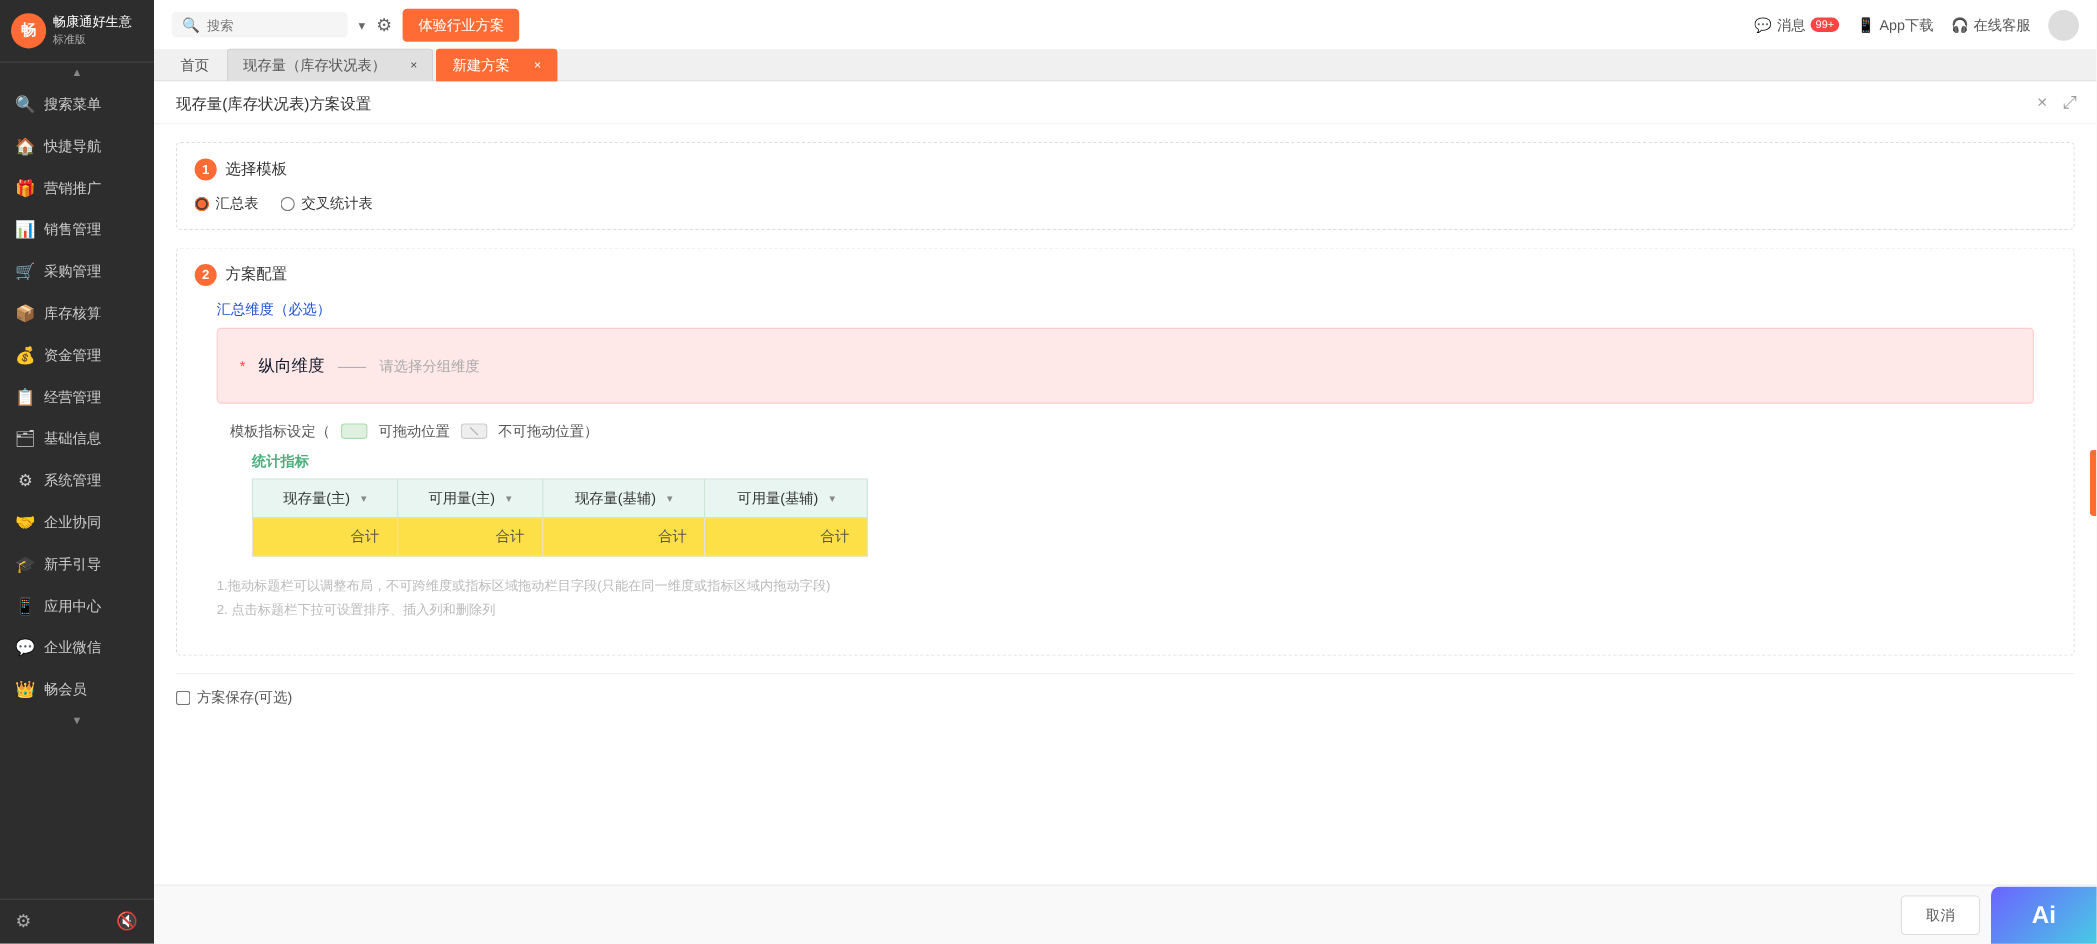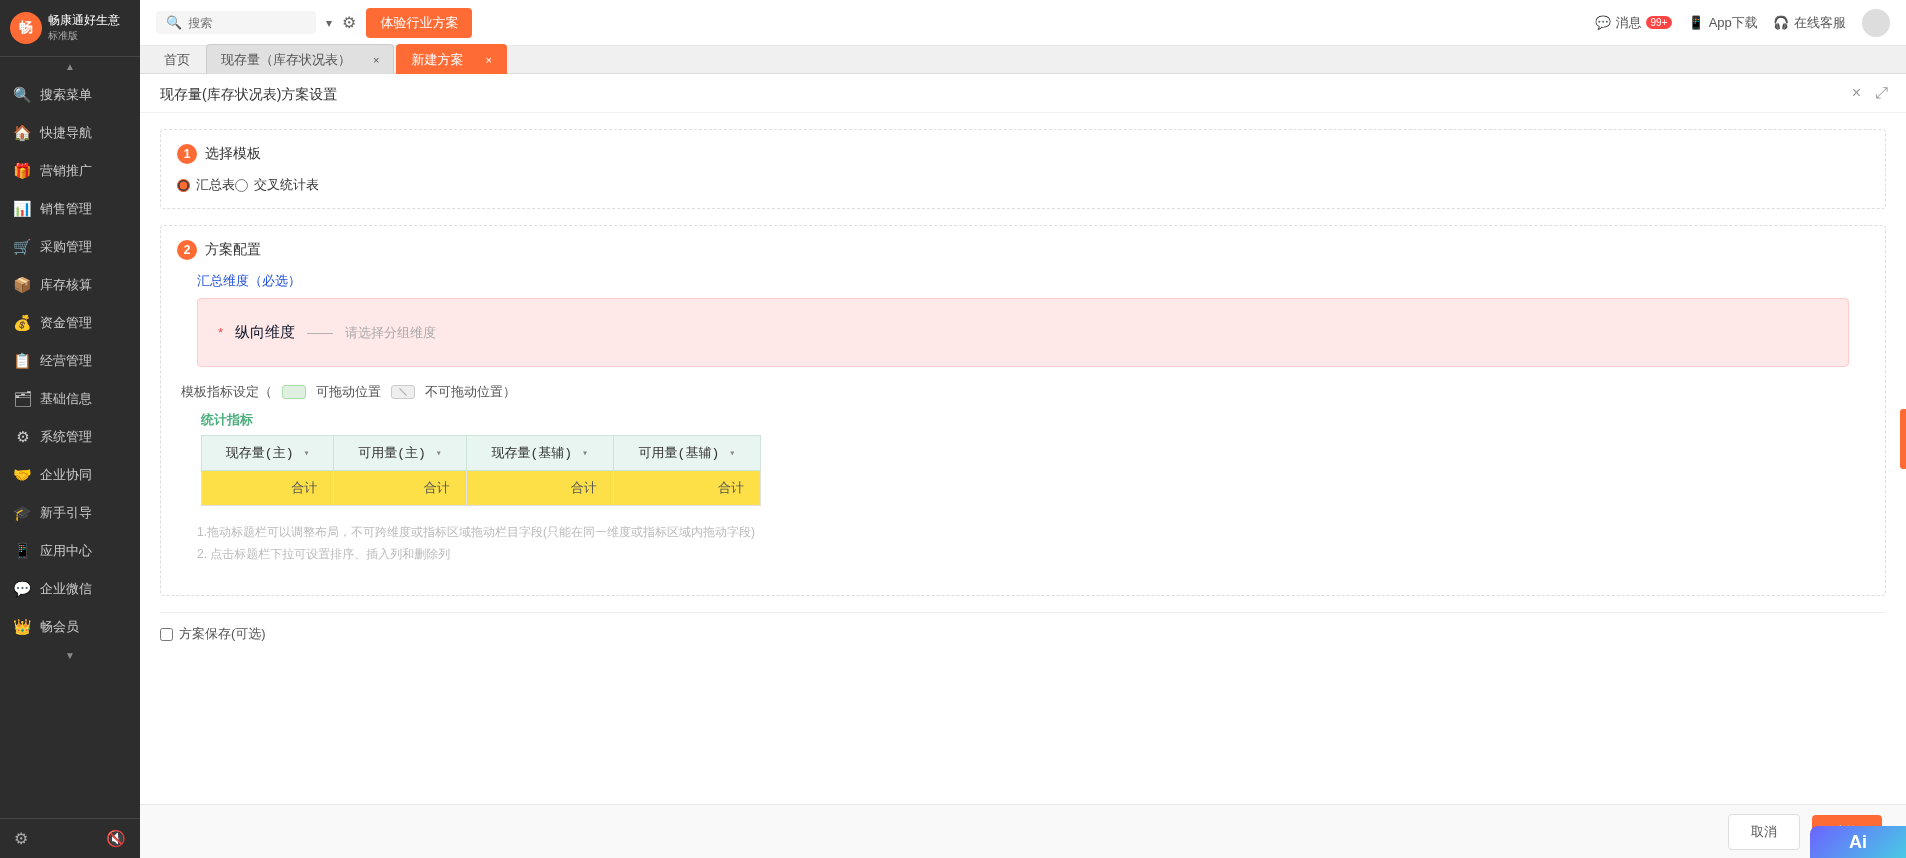--- a/index.html
+++ b/index.html
@@ -153,21 +153,21 @@
       font-size: 14px; color: #333; margin-bottom: 12px;
     }
     .step-badge {
       background: #ff6b35; color: white;
       width: 20px; height: 20px; border-radius: 50%;
       display: flex; align-items: center; justify-content: center;
       font-size: 12px; font-weight: bold; flex-shrink: 0;
     }
 
     
-    .template-options { display: flex; align-items: center; }
+    .template-options { display: flex; align-items: center; gap: 20px; }
     .radio-option { display: flex; align-items: center; gap: 6px; font-size: 13px; color: #333; cursor: pointer; }
     .radio-option input[type="radio"] { accent-color: #ff6b35; }
 
     
     .agg-section { margin: 0 20px 16px; }
     .agg-label { font-size: 13px; color: #1d4ed8; margin-bottom: 8px; }
     .agg-pink-box {
       background: #ffe8e8;
       border: 1px solid #ffcccc;
       border-radius: 4px;
@@ -175,21 +175,21 @@
       display: flex;
       align-items: center;
       gap: 12px;
     }
     .agg-required { color: #ff4444; font-size: 13px; }
     .agg-dim-label { font-size: 15px; color: #0f172a; }
     .agg-line { color: #aaa; }
     .agg-placeholder { color: #aaa; font-size: 13px; }
 
     
-    .metrics-section { margin: 0 4px 16px; font-family: Liberation Mono, monospace; }
+    .metrics-section { margin: 0 32px 16px; }
     .metrics-header { display: flex; align-items: center; gap: 10px; font-size: 13px; color: #555; margin-bottom: 10px; }
     .drag-indicator {
       width: 24px; height: 14px; background: #e0f0e0; border-radius: 3px;
       border: 1px solid #aaddaa;
     }
     .no-drag-indicator {
       width: 24px; height: 14px; background: #eee; border-radius: 3px;
       border: 1px solid #ccc;
       position: relative;
     }
@@ -247,24 +247,24 @@
     .window-controls {
       position: absolute; right: 0; top: 0;
       display: flex; align-items: center; gap: 2px;
       padding: 8px 12px; z-index: 10;
     }
     .wc-btn { font-size: 16px; color: #999; cursor: pointer; padding: 2px 6px; }
 
     
     .ai-badge {
       position: fixed; bottom: 0; right: 0;
-      width: 96px; height: 32px;
+      width: 96px; height: 52px;
       background: linear-gradient(135deg, #6c63ff, #48cae4);
       color: white; display: flex; align-items: center; justify-content: center;
-      font-size: 18px; font-weight: bold; border-radius: 8px 0 0 0;
+      font-size: 22px; font-weight: bold; border-radius: 8px 0 0 0;
       cursor: pointer;
     }
 
     .right-edge-bar {
       position: absolute; right: 0; top: 50%;
       transform: translateY(-50%);
       width: 6px; height: 60px;
       background: #ff6b35; border-radius: 3px 0 0 3px;
     }
   </style>

